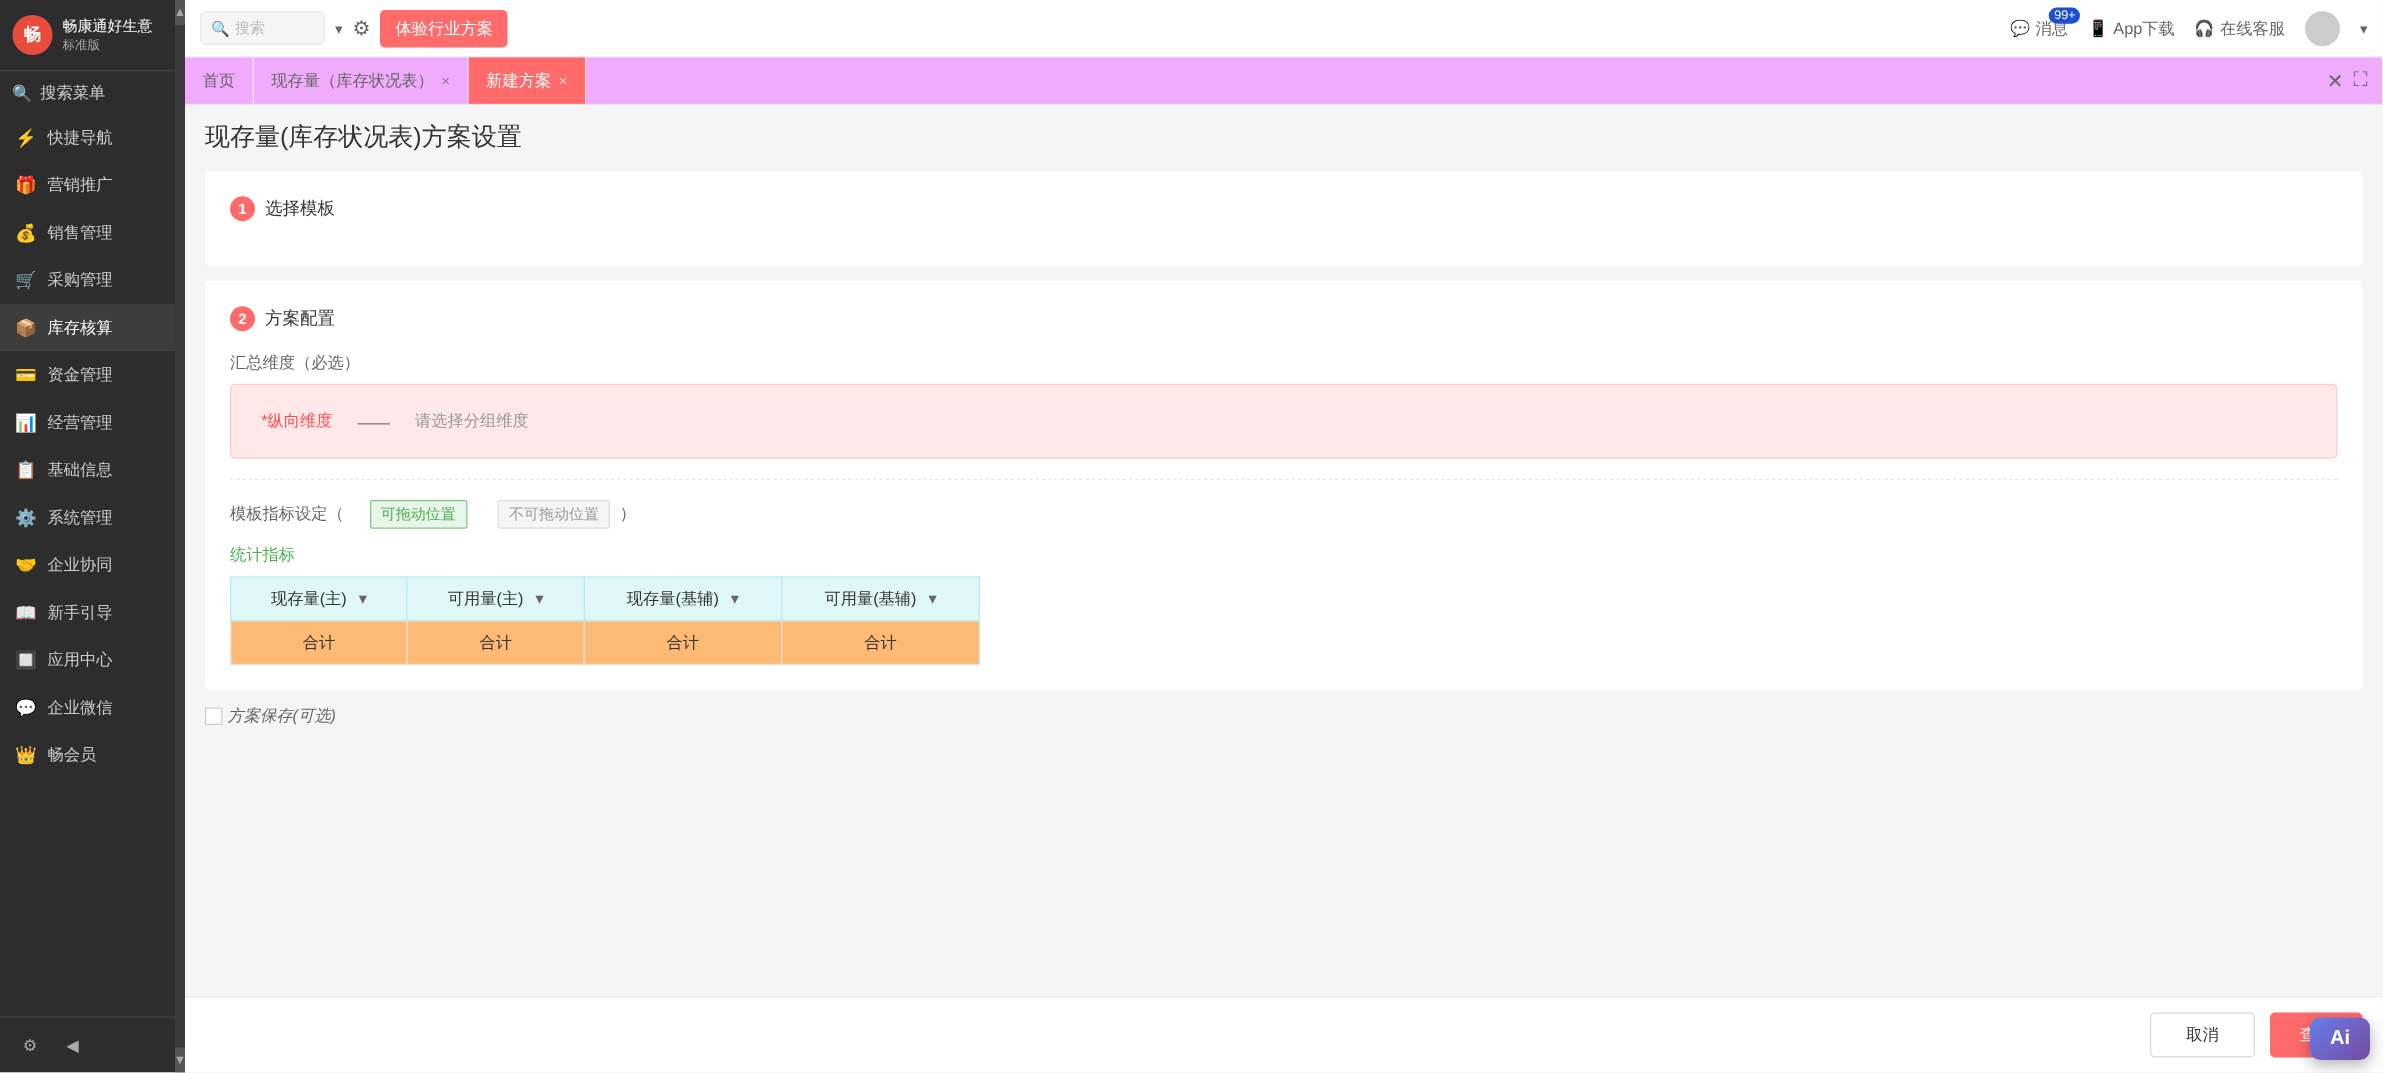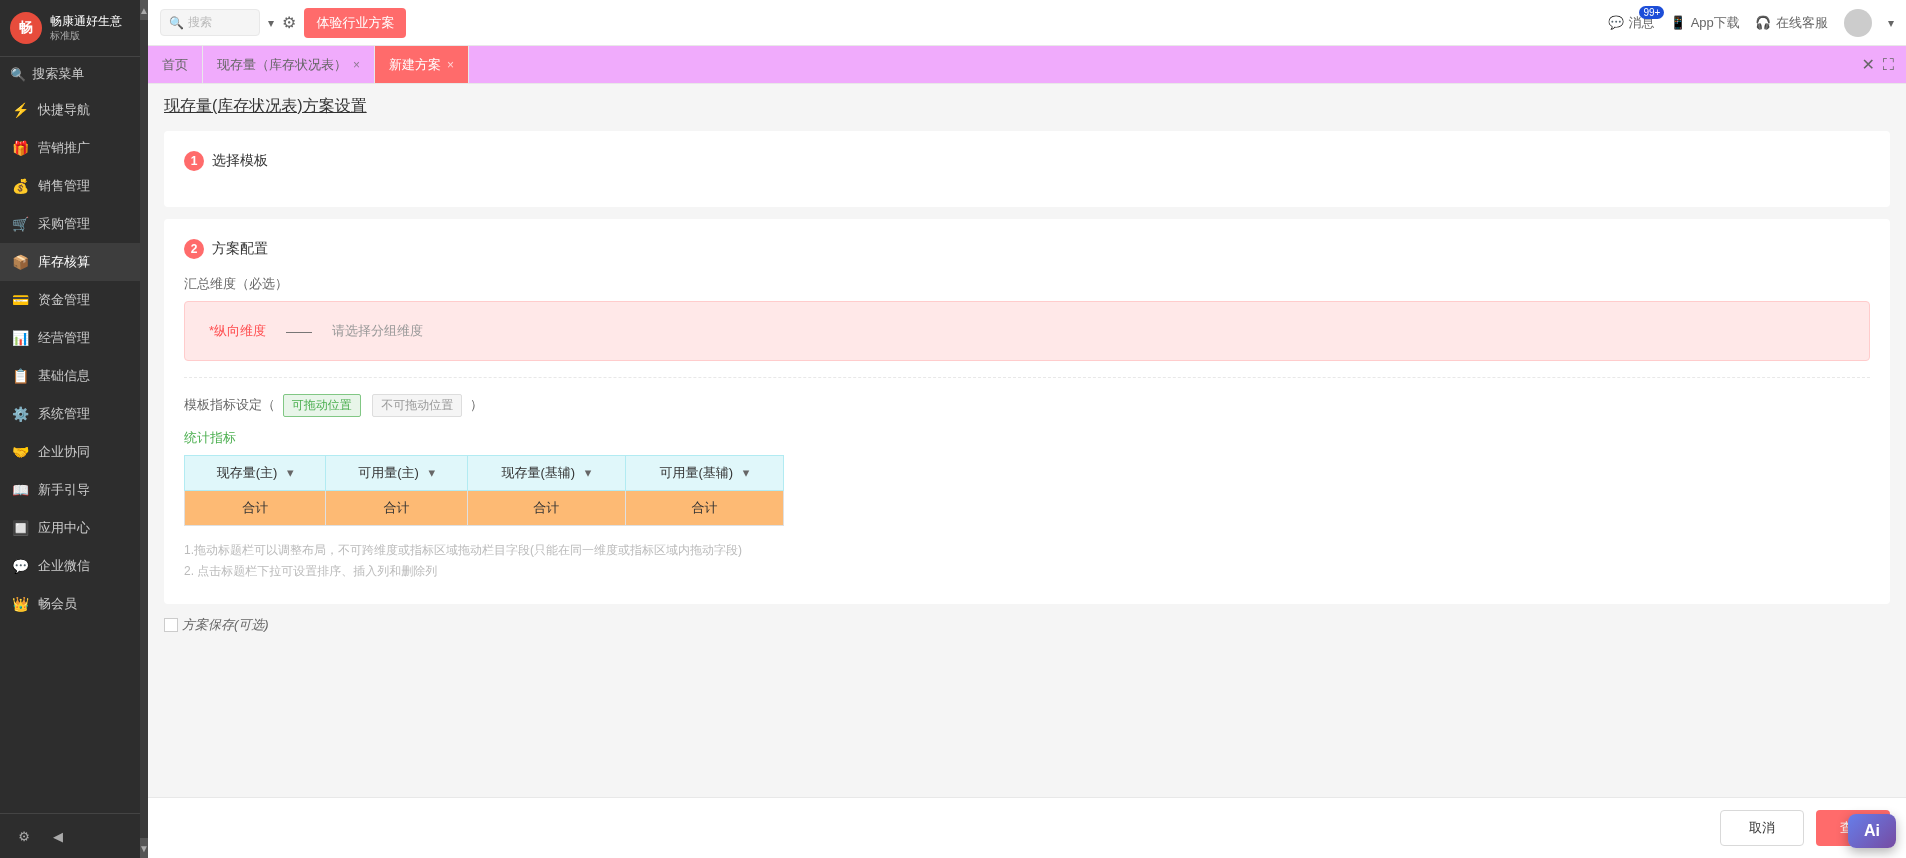--- a/index.html
+++ b/index.html
@@ -167,24 +167,23 @@
 
     
     .content-area {
       flex: 1;
       overflow-y: auto;
       background: #f5f5f5;
       padding: 12px 16px;
     }
 
     .page-title {
-      font-size: 16px;
+      font-size: 20px;
       color: #333;
       margin-bottom: 14px;
-      text-decoration: underline;
     }
 
     .card {
       background: #fff;
       border-radius: 4px;
       padding: 20px;
       margin-bottom: 12px;
     }
 
     
@@ -241,21 +240,21 @@
     .dimension-dash { color: #666; margin: 0 8px; }
     .dimension-placeholder { color: #999; font-size: 13px; }
 
     
     .indicator-settings { margin-bottom: 12px; }
     .indicator-settings-label { font-size: 13px; color: #666; display: inline; }
     .indicator-badge {
       display: inline-block;
       background: #e8f5e9; border: 1px solid #81c784;
       border-radius: 2px; padding: 2px 8px;
-      font-size: 12px; color: #4caf50; margin: 0 4px;
+      font-size: 12px; color: #4caf50; margin: 0 17px;
     }
     .indicator-badge-gray {
       display: inline-block;
       background: #f5f5f5; border: 1px solid #ddd;
       border-radius: 2px; padding: 2px 8px;
       font-size: 12px; color: #999; margin: 0 4px;
     }
 
     
     .stats-section { margin-top: 8px; }
@@ -532,24 +531,20 @@
             <tr>
               <td>合计</td>
               <td>合计</td>
               <td>合计</td>
               <td>合计</td>
             </tr>
           </tbody>
         </table>
       </div>
 
-      <div class="tips-section">
-        <p>1.拖动标题栏可以调整布局，不可跨维度或指标区域拖动栏目字段(只能在同一维度或指标区域内拖动字段)</p>
-        <p>2. 点击标题栏下拉可设置排序、插入列和删除列</p>
-      </div>
     </div>
 
     <div class="save-option" style="margin-top:8px;">
       <div class="save-checkbox"></div>
       <span class="save-label">方案保存(可选)</span>
     </div>
   </div>
 
   <div class="footer-bar">
     <button class="btn-cancel">取消</button>

